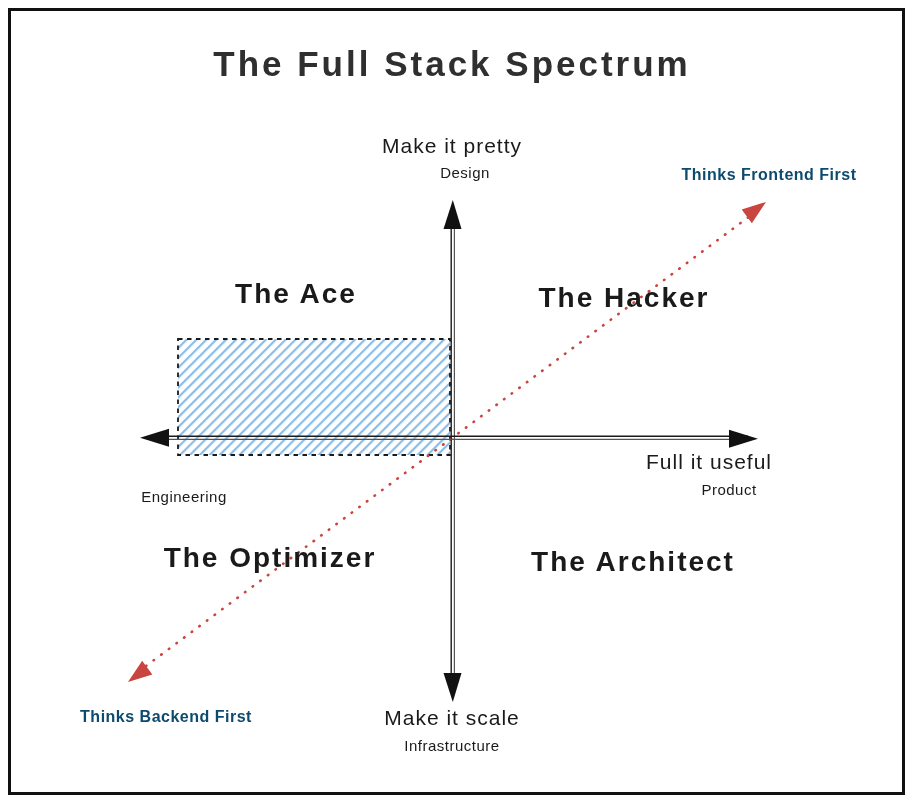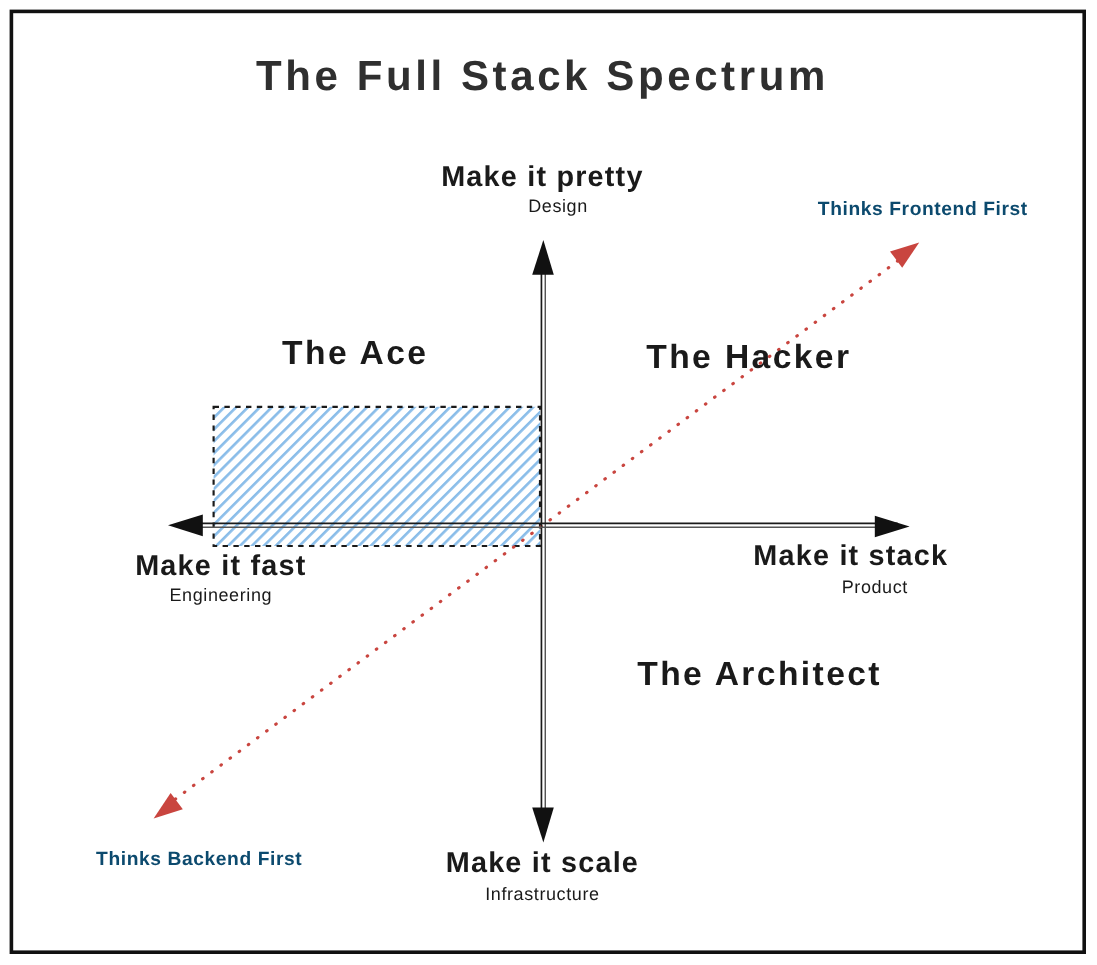--- a/index.html
+++ b/index.html
@@ -10,21 +10,21 @@
     position: absolute; left: 8px; top: 8px; width: 897px; height: 787px;
     border: 3px solid #111111; pointer-events: none;
   }
   svg.diagram { position: absolute; left: 0; top: 0; }
   .lbl { position: absolute; white-space: nowrap; }
   .center { transform: translateX(-50%); }
   .title {
     left: 452px; top: 44px; font-size: 35px; font-weight: 600;
     letter-spacing: 3px; color: #2f2f2f;
   }
-  .axis-main { font-size: 24px; font-weight: 700; letter-spacing: 1px; }
+  .axis-main { font-size: 21px; font-weight: 400; letter-spacing: 1px; }
   .axis-sub  { font-size: 15px; font-weight: 400; letter-spacing: 0.5px; }
   .quad { font-size: 28px; font-weight: 600; letter-spacing: 2px; }
   .red  { color: #0c4a6e; font-size: 16px; font-weight: 600; letter-spacing: 0.5px; }
   .pos-top-main   { left: 452px; top: 134px; }
   .pos-top-sub    { left: 452px; top: 164px; margin-left: 13px; }
   .pos-frontend   { left: 769px; top: 166px; }
   .pos-ace        { left: 296px; top: 278px; }
   .pos-hacker     { left: 624px; top: 282px; }
   .pos-left-main  { left: 184px; top: 458px; }
   .pos-left-sub   { left: 184px; top: 488px; }
@@ -80,26 +80,26 @@
 
   <div class="lbl axis-main center pos-top-main">Make it pretty</div>
   <div class="lbl axis-sub  center pos-top-sub">Design</div>
 
   <div class="lbl red center pos-frontend">Thinks Frontend First</div>
 
   <div class="lbl quad center pos-ace">The Ace</div>
   <div class="lbl quad center pos-hacker">The Hacker</div>
 
 
-  <div class="lbl axis-main center pos-left-main">Make it fast</div>
   <div class="lbl axis-sub  center pos-left-sub">Engineering</div>
 
-  <div class="lbl axis-main center pos-right-main">Make it stack</div>
+  <div class="lbl axis-main center pos-right-main">Full it useful</div>
   <div class="lbl axis-sub  center pos-right-sub">Product</div>
 
+  <div class="lbl quad center pos-optimizer">The Optimizer</div>
   <div class="lbl red center pos-backend">Thinks Backend First</div>
 
   <div class="lbl quad center pos-architect">The Architect</div>
 
   <div class="lbl axis-main center pos-bot-main">Make it scale</div>
   <div class="lbl axis-sub  center pos-bot-sub">Infrastructure</div>
 
   <div class="frame"></div>
 </div>
 

